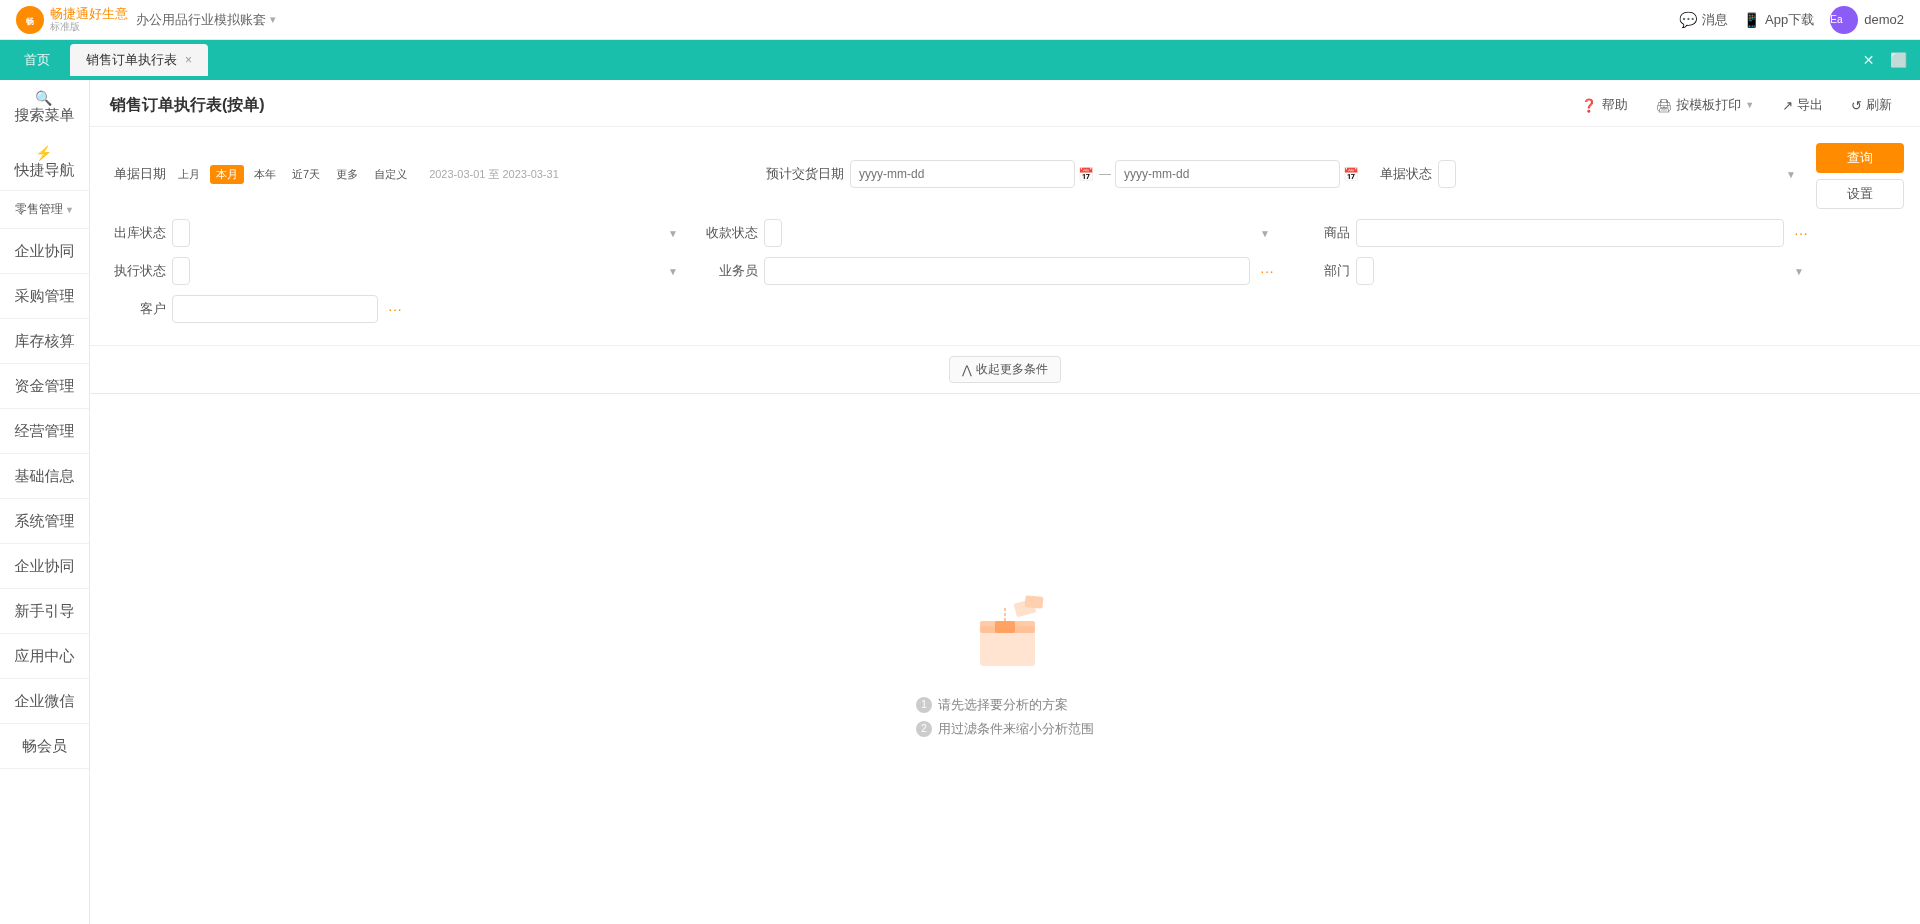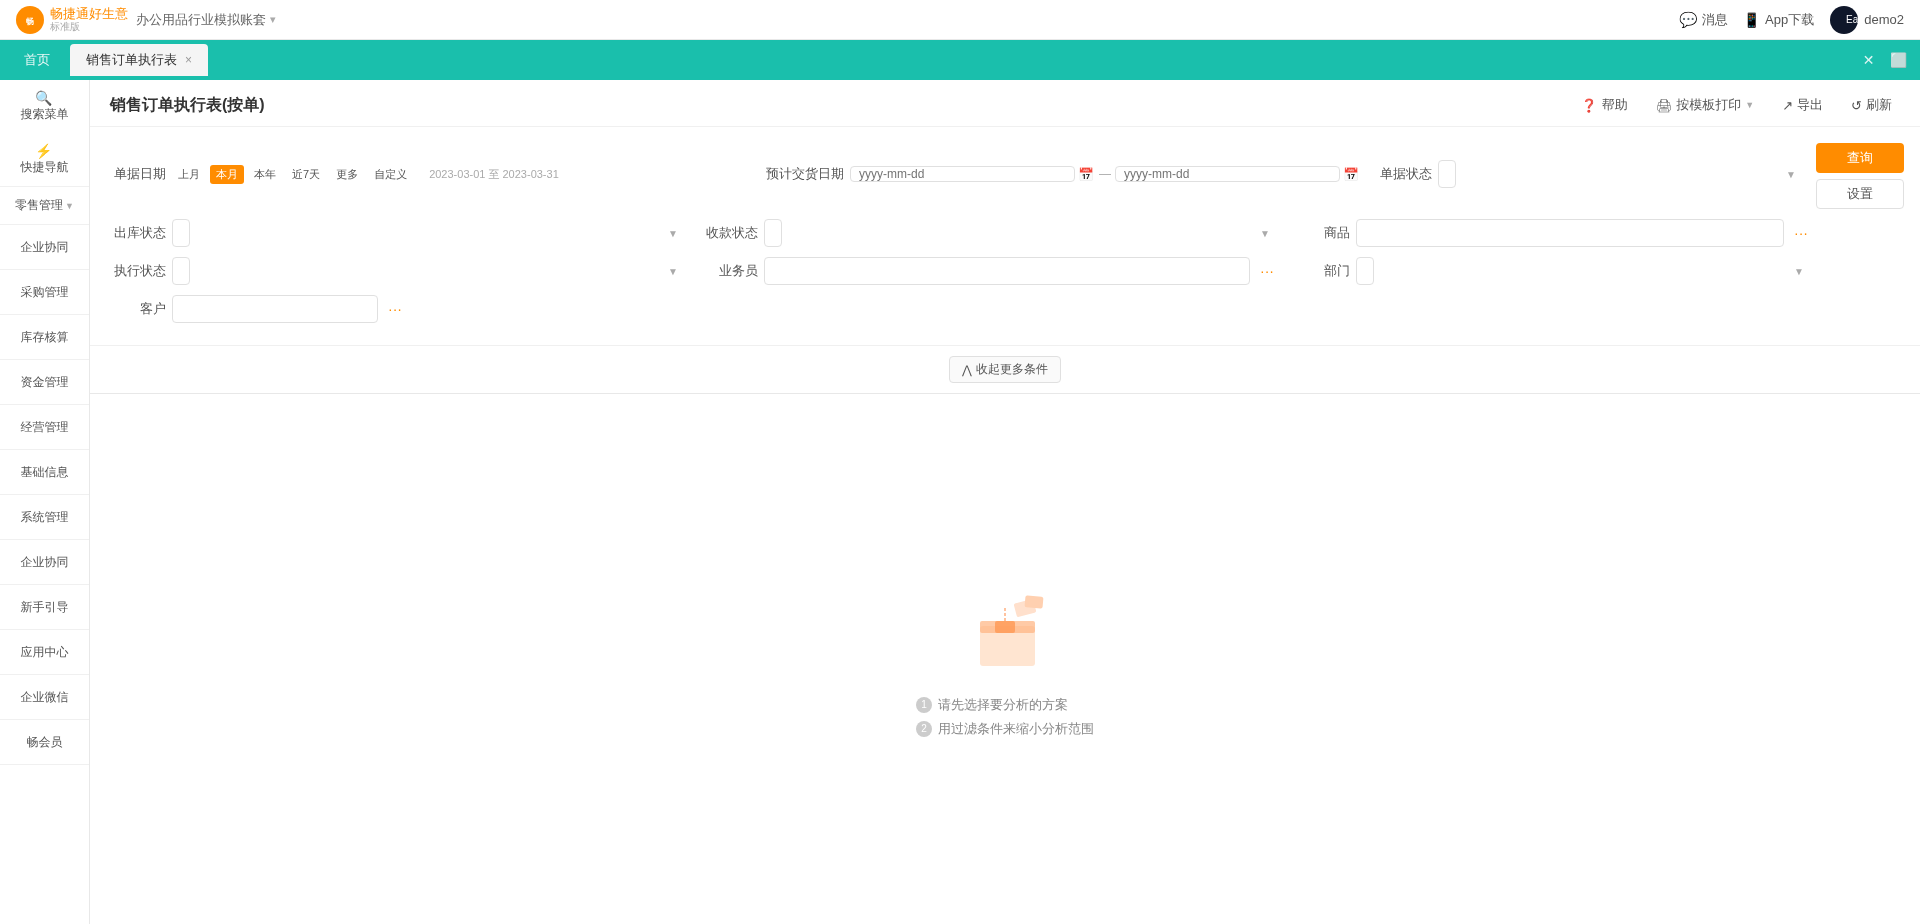--- a/index.html
+++ b/index.html
@@ -60,24 +60,24 @@
       align-items: center;
       gap: 4px;
       color: #555;
       cursor: pointer;
       font-size: 13px;
     }
     .avatar {
       width: 28px;
       height: 28px;
       border-radius: 50%;
-      background: #0f172a;
-      display: flex;
-      align-items: center;
-      justify-content: flex-end;
+      background: #8b5cf6;
+      display: flex;
+      align-items: center;
+      justify-content: flex-start;
       color: white;
       font-size: 11px;
       overflow: hidden;
     }
 
     
     .tab-bar {
       height: 40px;
       background: #1abfac;
       display: flex;
@@ -148,21 +148,21 @@
       display: flex;
       flex-direction: column;
       align-items: center;
       justify-content: center;
       cursor: pointer;
       font-size: 12px;
       color: #555;
       position: relative;
       min-height: 44px;
     }
-    .sidebar-label { font-size: 12px; text-align: center; }
+    .sidebar-label { font-size: 15px; text-align: center; }
 
     
     .content-area {
       flex: 1;
       overflow: auto;
       background: #1d4ed8;
       display: flex;
       flex-direction: column;
     }
 
@@ -328,21 +328,21 @@
       font-size: 10px;
     }
     .filter-date-group {
       display: flex;
       align-items: center;
       gap: 4px;
       flex: 1;
     }
     .filter-date-input {
       flex: 1;
-      height: 16px;
+      height: 28px;
       border: 1px solid #e0e0e0;
       border-radius: 4px;
       padding: 0 8px;
       font-size: 12px;
       outline: none;
       color: #ccc;
       background: white;
     }
     .filter-date-sep { color: #aaa; font-size: 12px; }
     .filter-date-icon { color: #ff8c00; cursor: pointer; font-size: 13px; }

